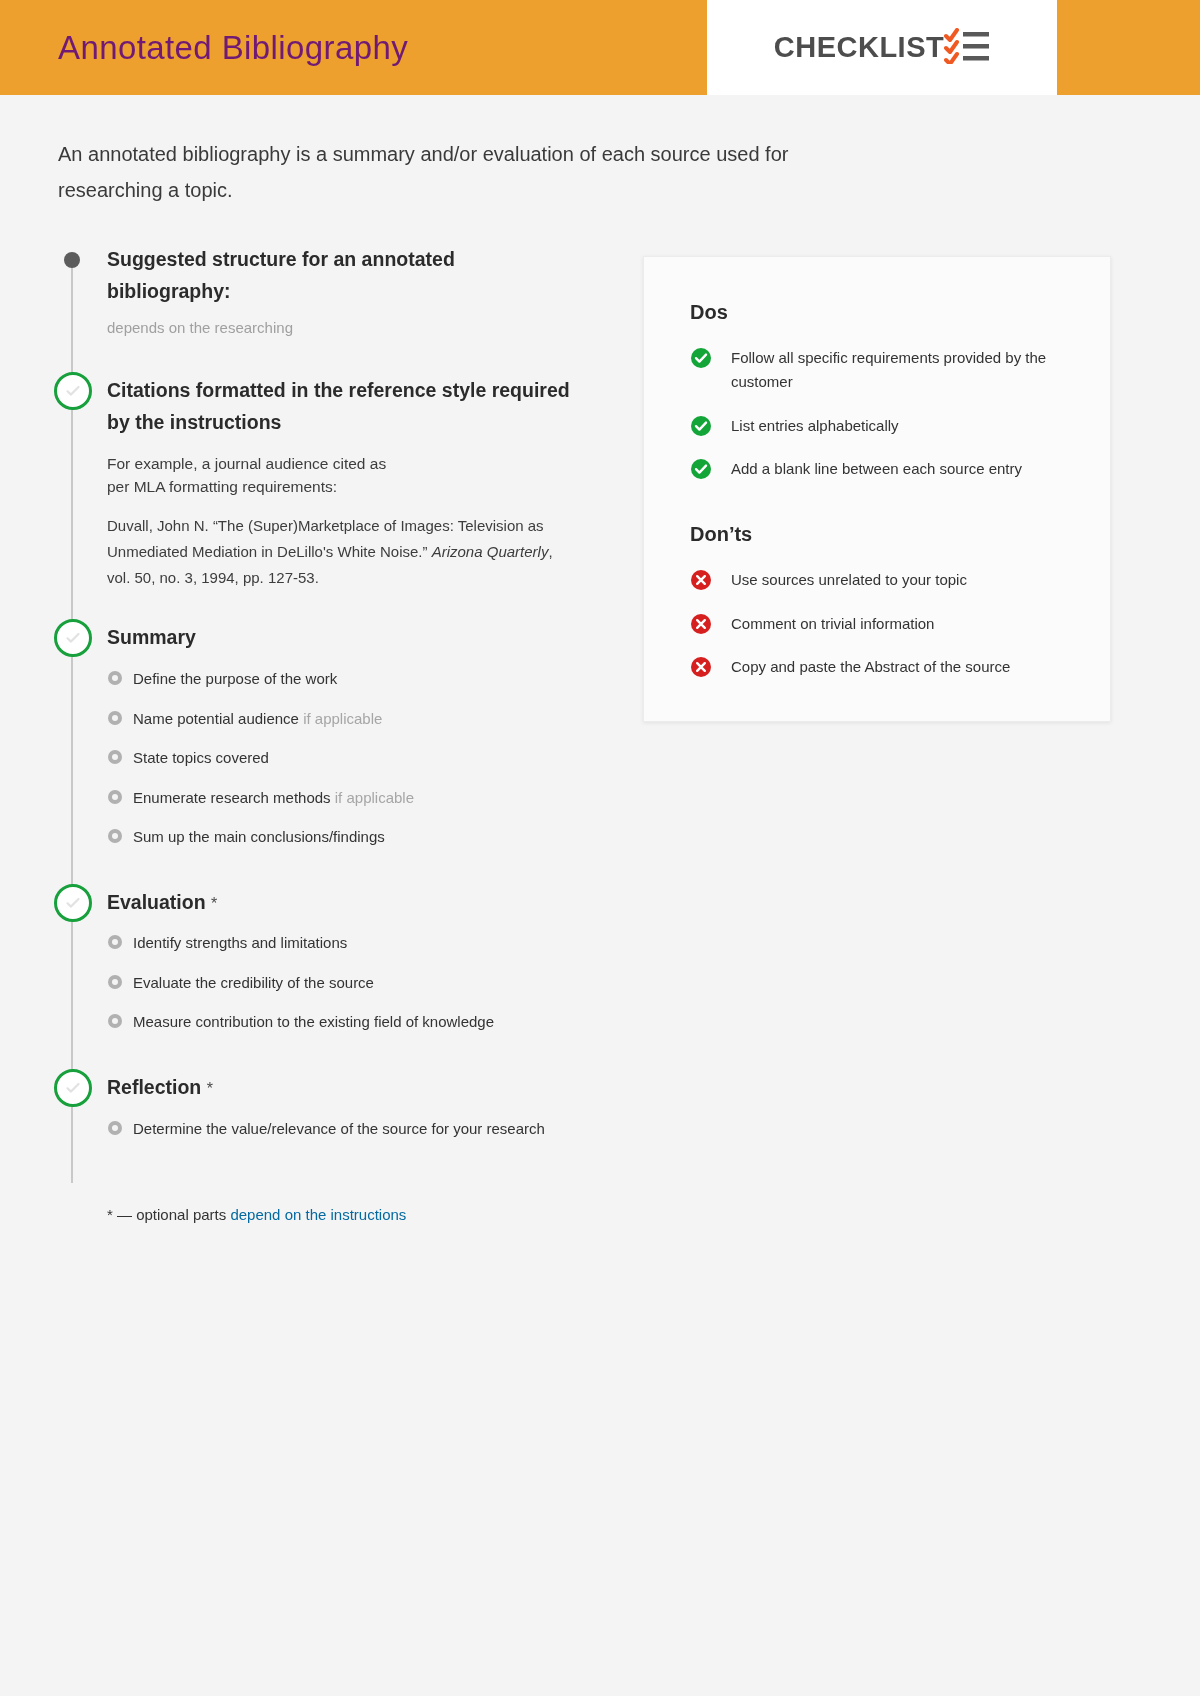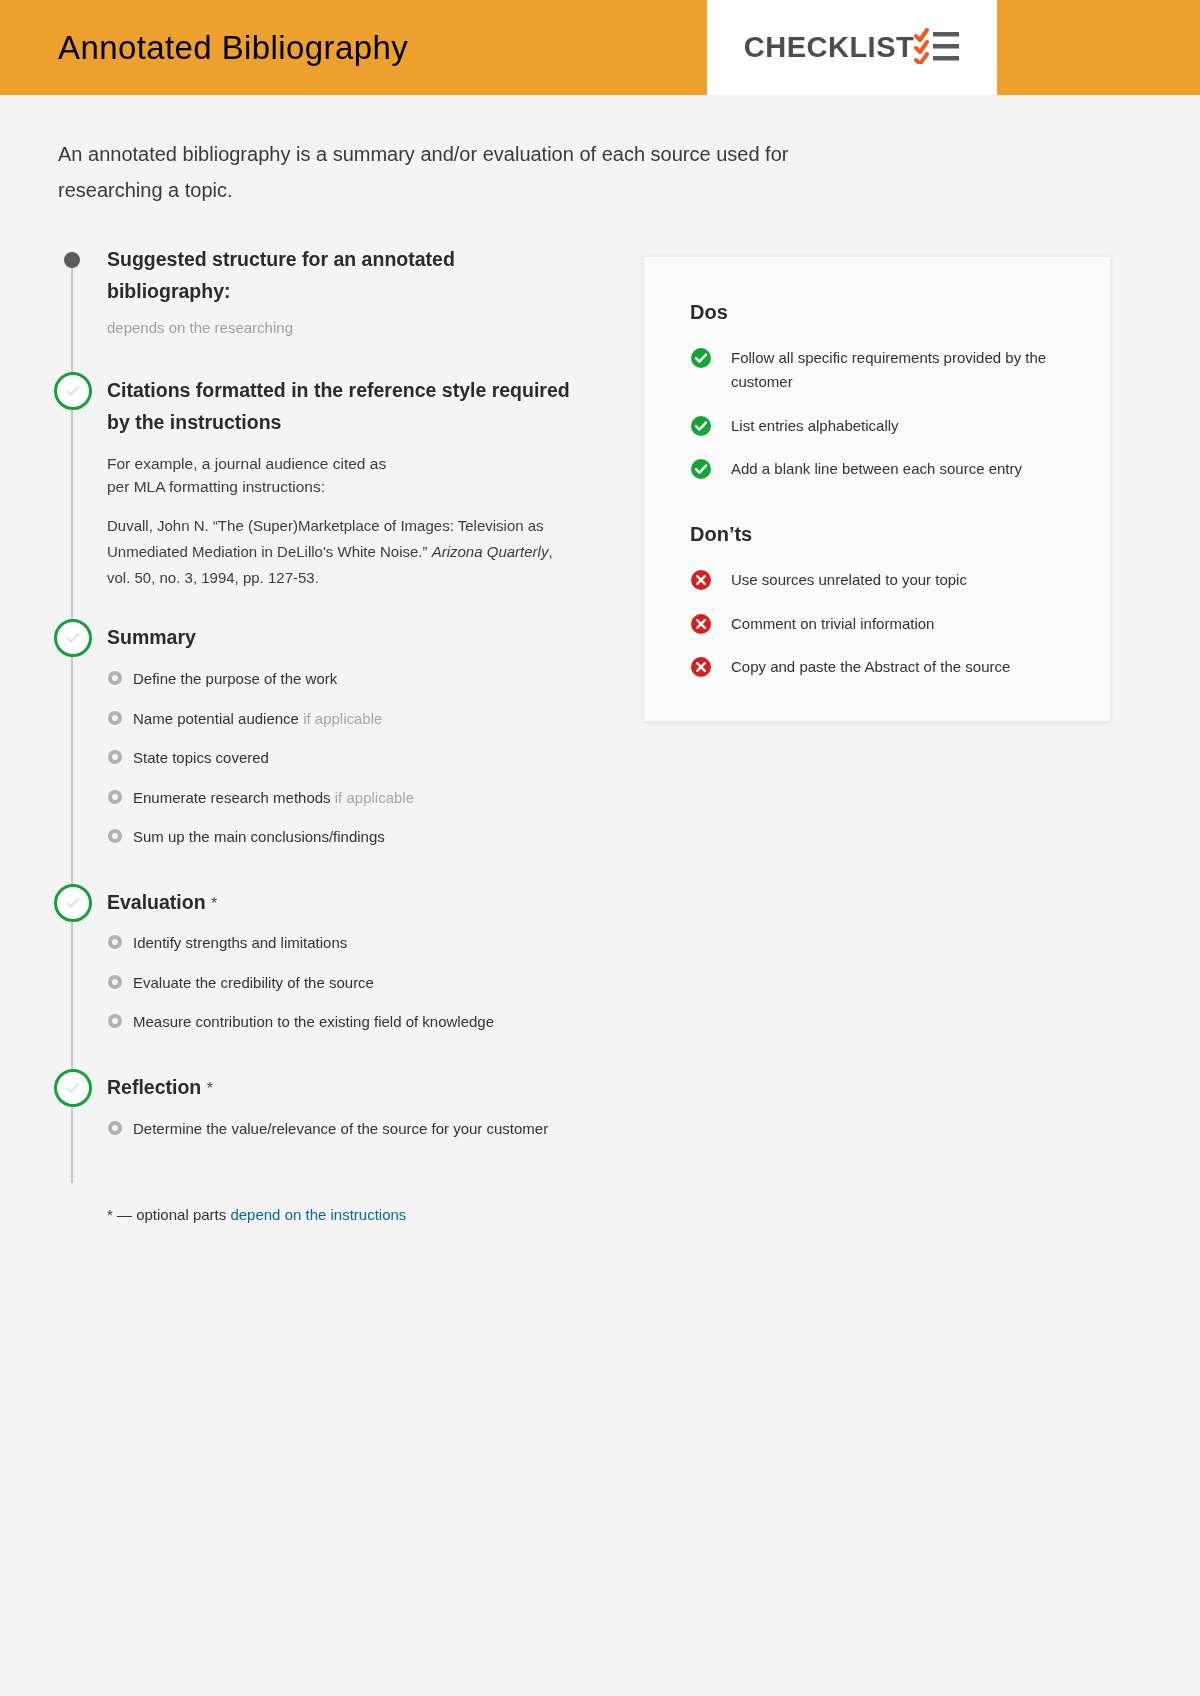--- a/index.html
+++ b/index.html
@@ -25,28 +25,28 @@
     align-items: stretch;
   }
   .header-title-zone {
     width: 707px;
     display: flex;
     align-items: center;
     padding-left: 58px;
     box-sizing: border-box;
   }
   .header-title {
-    color: #000000;
+    color: #701a75;
     font-size: 33px;
     font-weight: 400;
     letter-spacing: 0.4px;
     line-height: 1;
   }
   .header-logo-zone {
-    width: 290px;
+    width: 350px;
     background: #ffffff;
     display: flex;
     align-items: center;
     justify-content: center;
   }
   .logo-word {
     font-size: 29px;
     font-weight: 700;
     letter-spacing: 0.5px;
     color: #4d4d4d;
@@ -279,21 +279,21 @@
 
       <div class="step" style="margin-top:36px">
         <span class="bullet-check">
           <svg width="18" height="18" viewBox="0 0 18 18" aria-hidden="true">
             <path d="M3.5 9.3 L7 12.6 L14.5 5" fill="none" stroke="#e2e2e2" stroke-width="2.2" stroke-linecap="round" stroke-linejoin="round"></path>
           </svg>
         </span>
         <h3 class="step-title">Citations formatted in the reference style required by the instructions</h3>
         <div class="step-example">
           <span>For example, a journal audience cited as</span><br>
-          <span>per MLA formatting instructions:</span>
+          <span>per MLA formatting requirements:</span>
         </div>
         <div class="citation"><span>Duvall, John N. “The (Super)Marketplace of Images: Television as Unmediated Mediation in DeLillo's White Noise.” </span><em>Arizona Quarterly</em><span>, vol. 50, no. 3, 1994, pp. 127-53.</span></div>
       </div>
 
       <div class="step" style="margin-top:32px">
         <span class="bullet-check">
           <svg width="18" height="18" viewBox="0 0 18 18" aria-hidden="true">
             <path d="M3.5 9.3 L7 12.6 L14.5 5" fill="none" stroke="#e2e2e2" stroke-width="2.2" stroke-linecap="round" stroke-linejoin="round"></path>
           </svg>
         </span>
@@ -348,21 +348,21 @@
       <div class="step" style="margin-top:38px">
         <span class="bullet-check">
           <svg width="18" height="18" viewBox="0 0 18 18" aria-hidden="true">
             <path d="M3.5 9.3 L7 12.6 L14.5 5" fill="none" stroke="#e2e2e2" stroke-width="2.2" stroke-linecap="round" stroke-linejoin="round"></path>
           </svg>
         </span>
         <h3 class="step-title"><span>Reflection</span> <span class="star">*</span></h3>
         <div class="subitems">
           <div class="subitem">
             <span class="ring"></span>
-            <span>Determine the value/relevance of the source for your customer</span>
+            <span>Determine the value/relevance of the source for your research</span>
           </div>
         </div>
       </div>
 
       <div class="footnote"><span>* — optional parts </span><span class="muted">depend on the instructions</span></div>
     </div>
 
     <div class="card">
       <h4 class="card-heading">Dos</h4>
 

